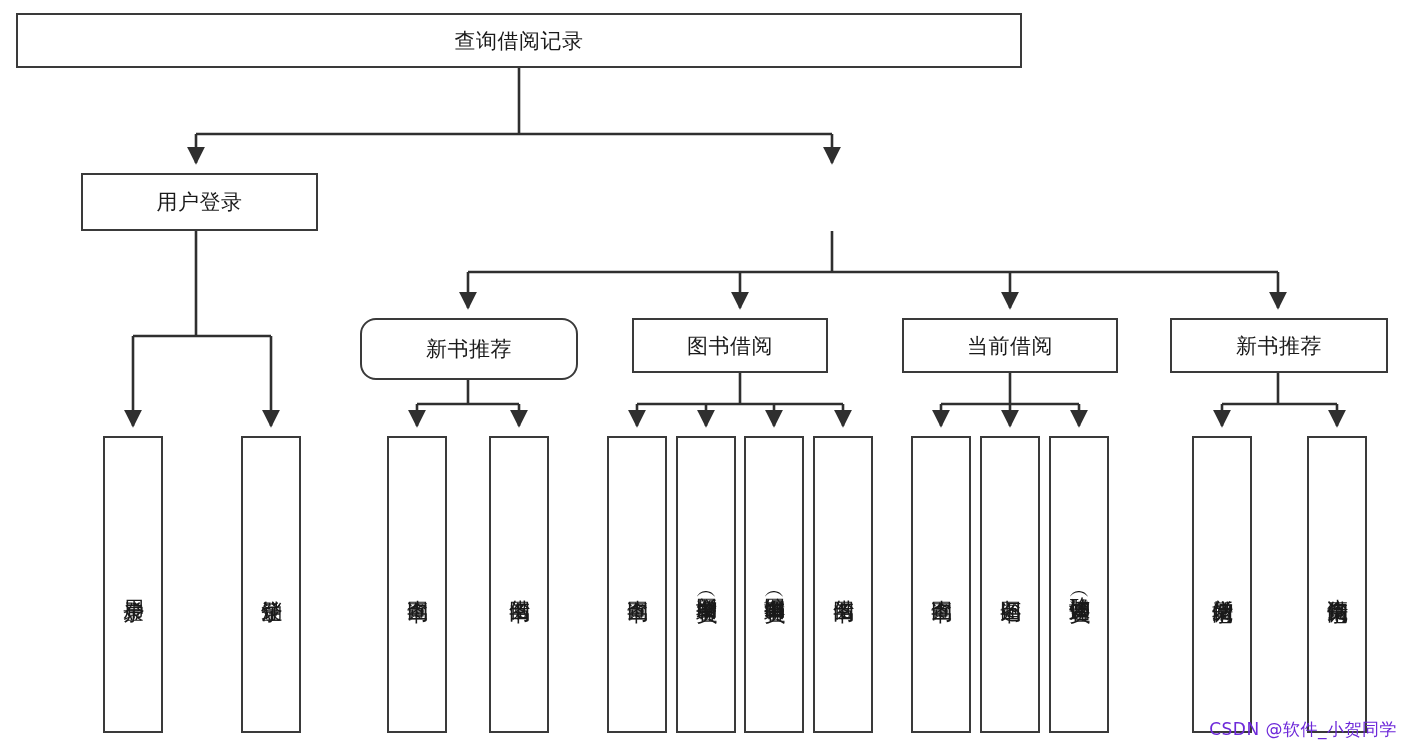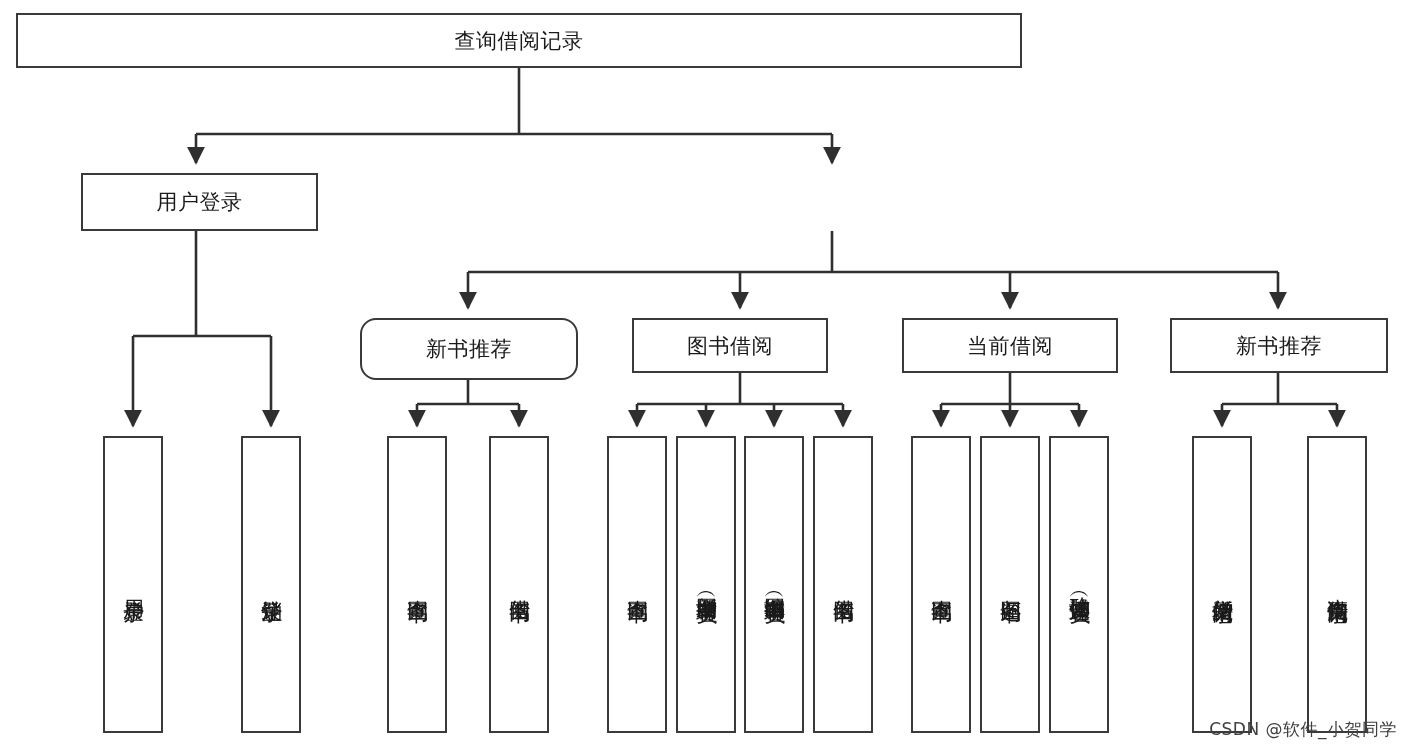--- a/index.html
+++ b/index.html
@@ -51,21 +51,21 @@
     top: 0;
     width: 1405px;
     height: 747px;
     pointer-events: none;
   }
   .watermark {
     position: absolute;
     right: 8px;
     bottom: 6px;
     font-size: 17px;
-    color: #404040;
+    color: #6d28d9;
     letter-spacing: 0.5px;
     white-space: nowrap;
   }
 </style>
 </head>
 <body>
 
 <div id="canvas">
 
   <svg class="links" viewBox="0 0 1405 747">

